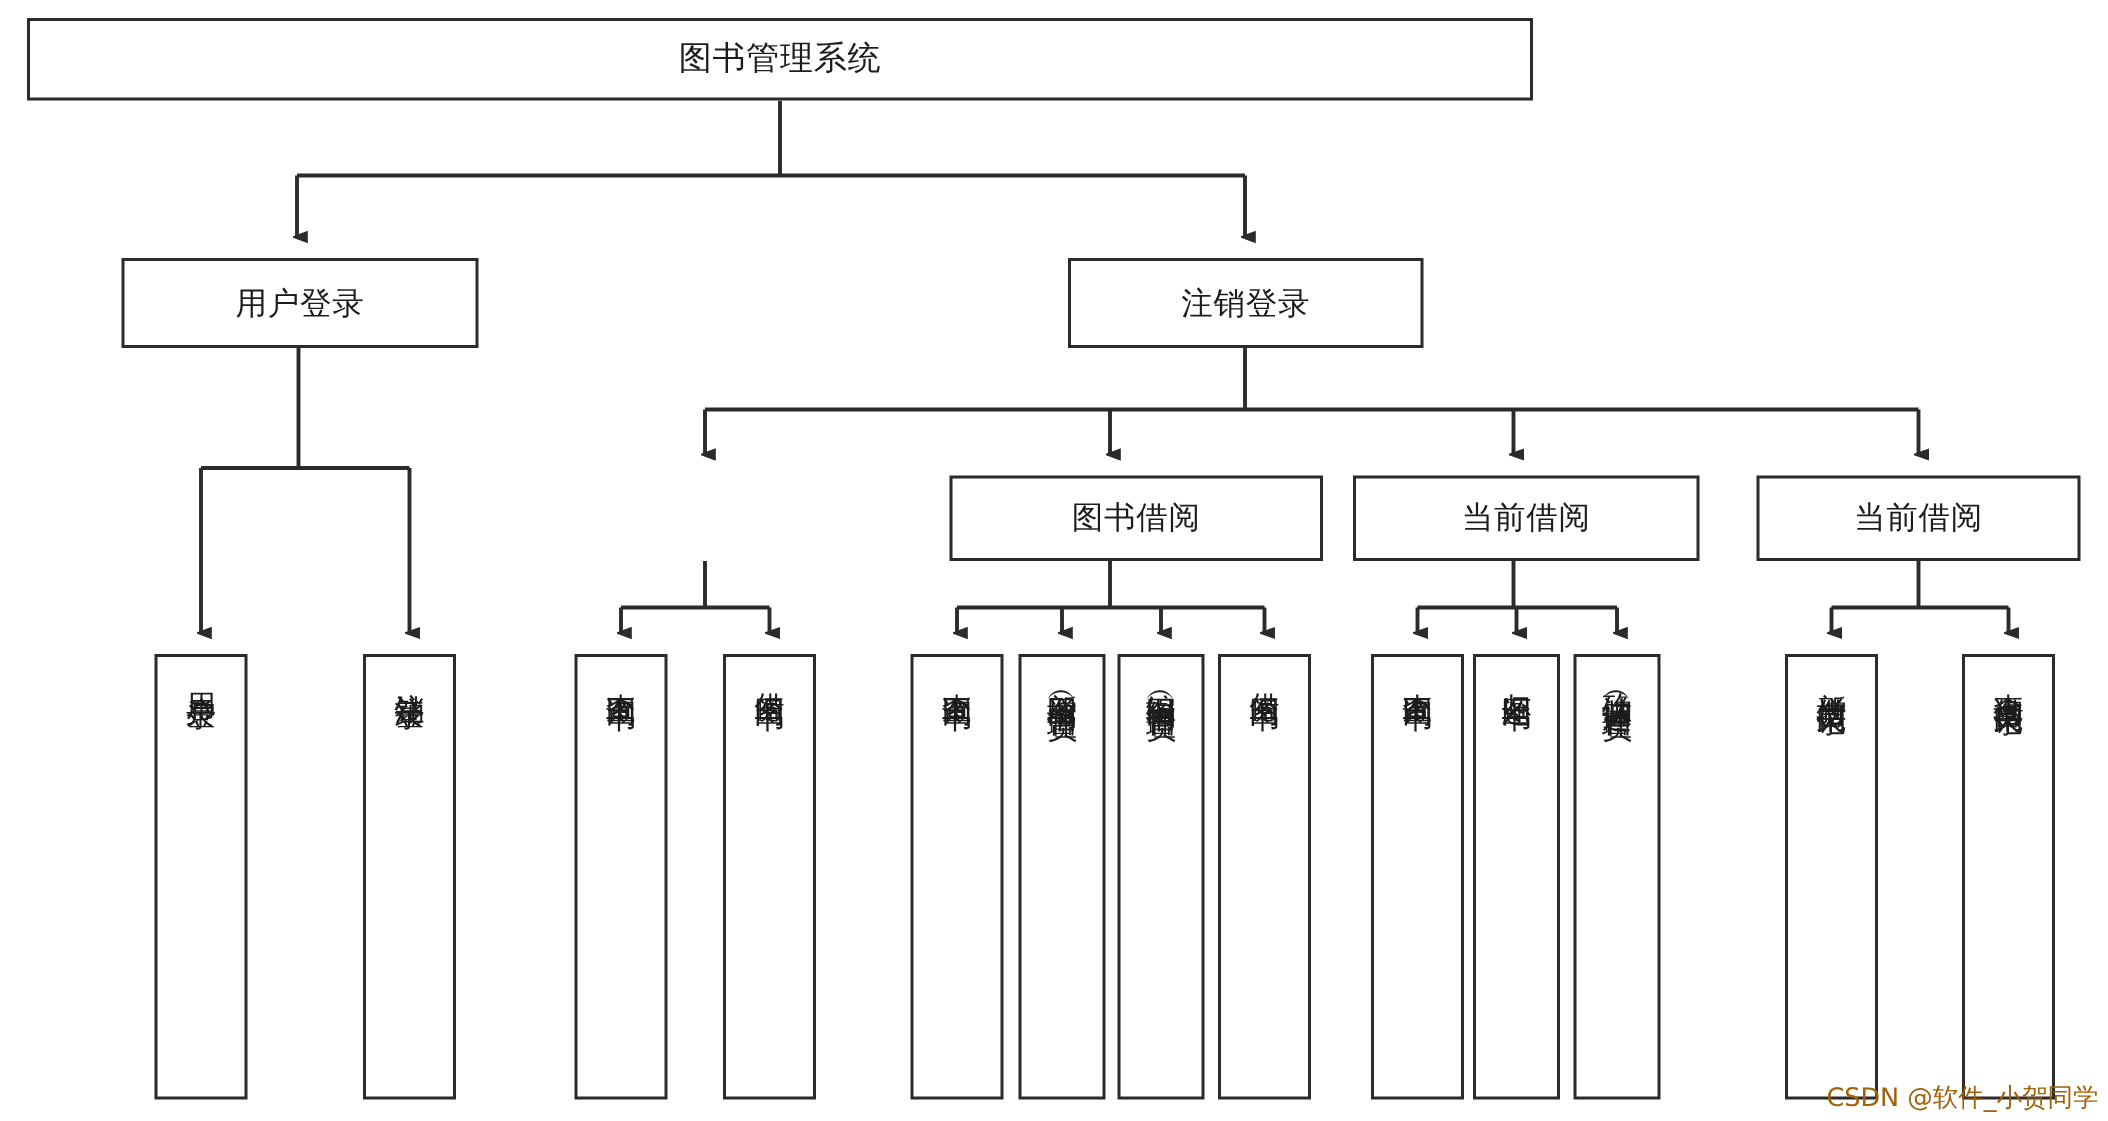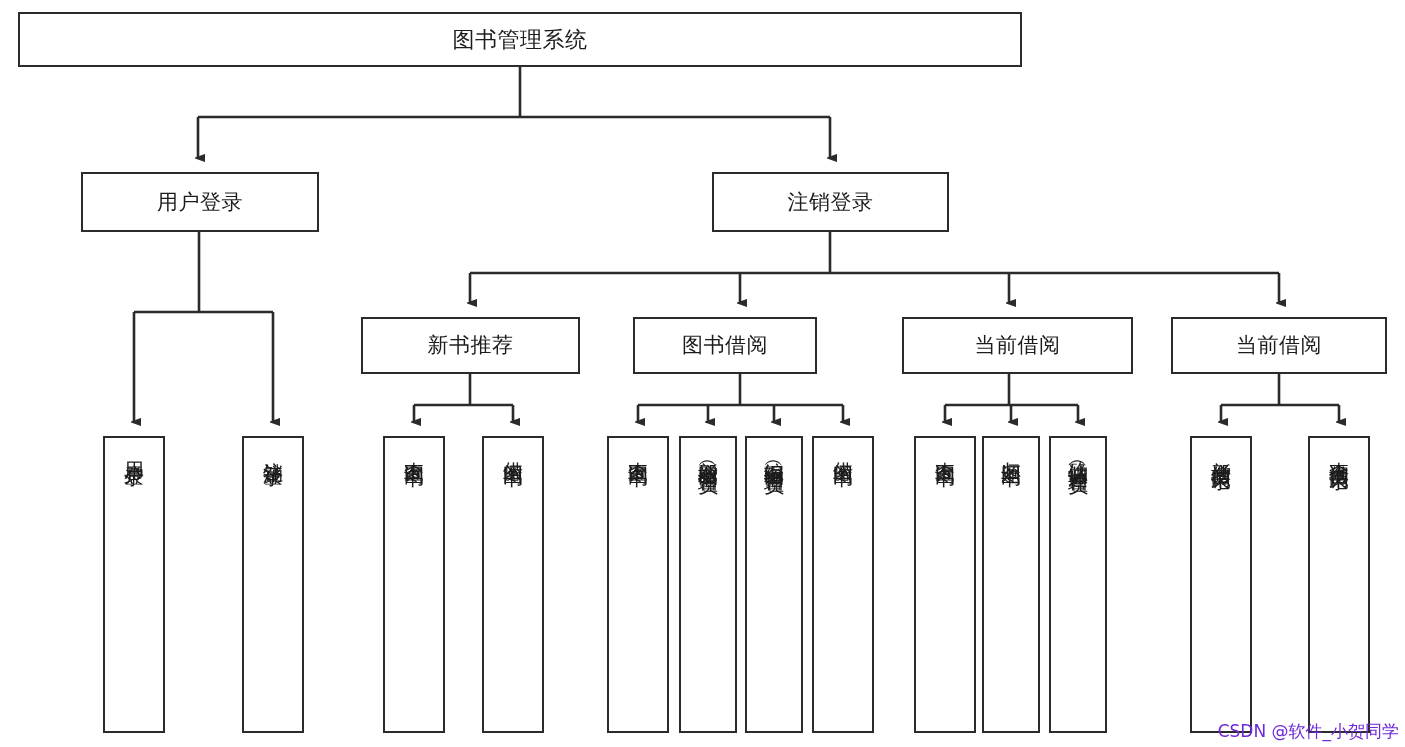--- a/index.html
+++ b/index.html
@@ -66,21 +66,21 @@
     white-space: nowrap;
     height: auto;
     max-height: 280px;
     transform: translateX(0);
   }
   #watermark {
     position: absolute;
     right: 6px;
     bottom: 4px;
     font-size: 17px;
-    color: #6d28d9;
+    color: #a16207;
     white-space: nowrap;
     z-index: 5;
     font-family: "DejaVu Sans", "Liberation Sans", sans-serif;
   }
 </style>
 </head>
 <body>
 
 <div id="diagram-root">
 
@@ -139,25 +139,22 @@
   </div>
 
   <div class="node horiz" style="left:81px; top:172px; width:238px; height:60px;">
     <span class="node-label">用户登录</span>
   </div>
 
   <div class="node horiz" style="left:712px; top:172px; width:237px; height:60px;">
     <span class="node-label">注销登录</span>
   </div>
 
-  <div class="node horiz" style="left:361px; top:317px; width:219px; height:57px;">
-    <span class="node-label">新书推荐</span>
-  </div>
-
-  <div class="node horiz" style="left:633px; top:317px; width:184px; height:57px;">
+
+  <div class="node horiz" style="left:633px; top:317px; width:249px; height:57px;">
     <span class="node-label">图书借阅</span>
   </div>
 
   <div class="node horiz" style="left:902px; top:317px; width:231px; height:57px;">
     <span class="node-label">当前借阅</span>
   </div>
 
   <div class="node horiz" style="left:1171px; top:317px; width:216px; height:57px;">
     <span class="node-label">当前借阅</span>
   </div>

